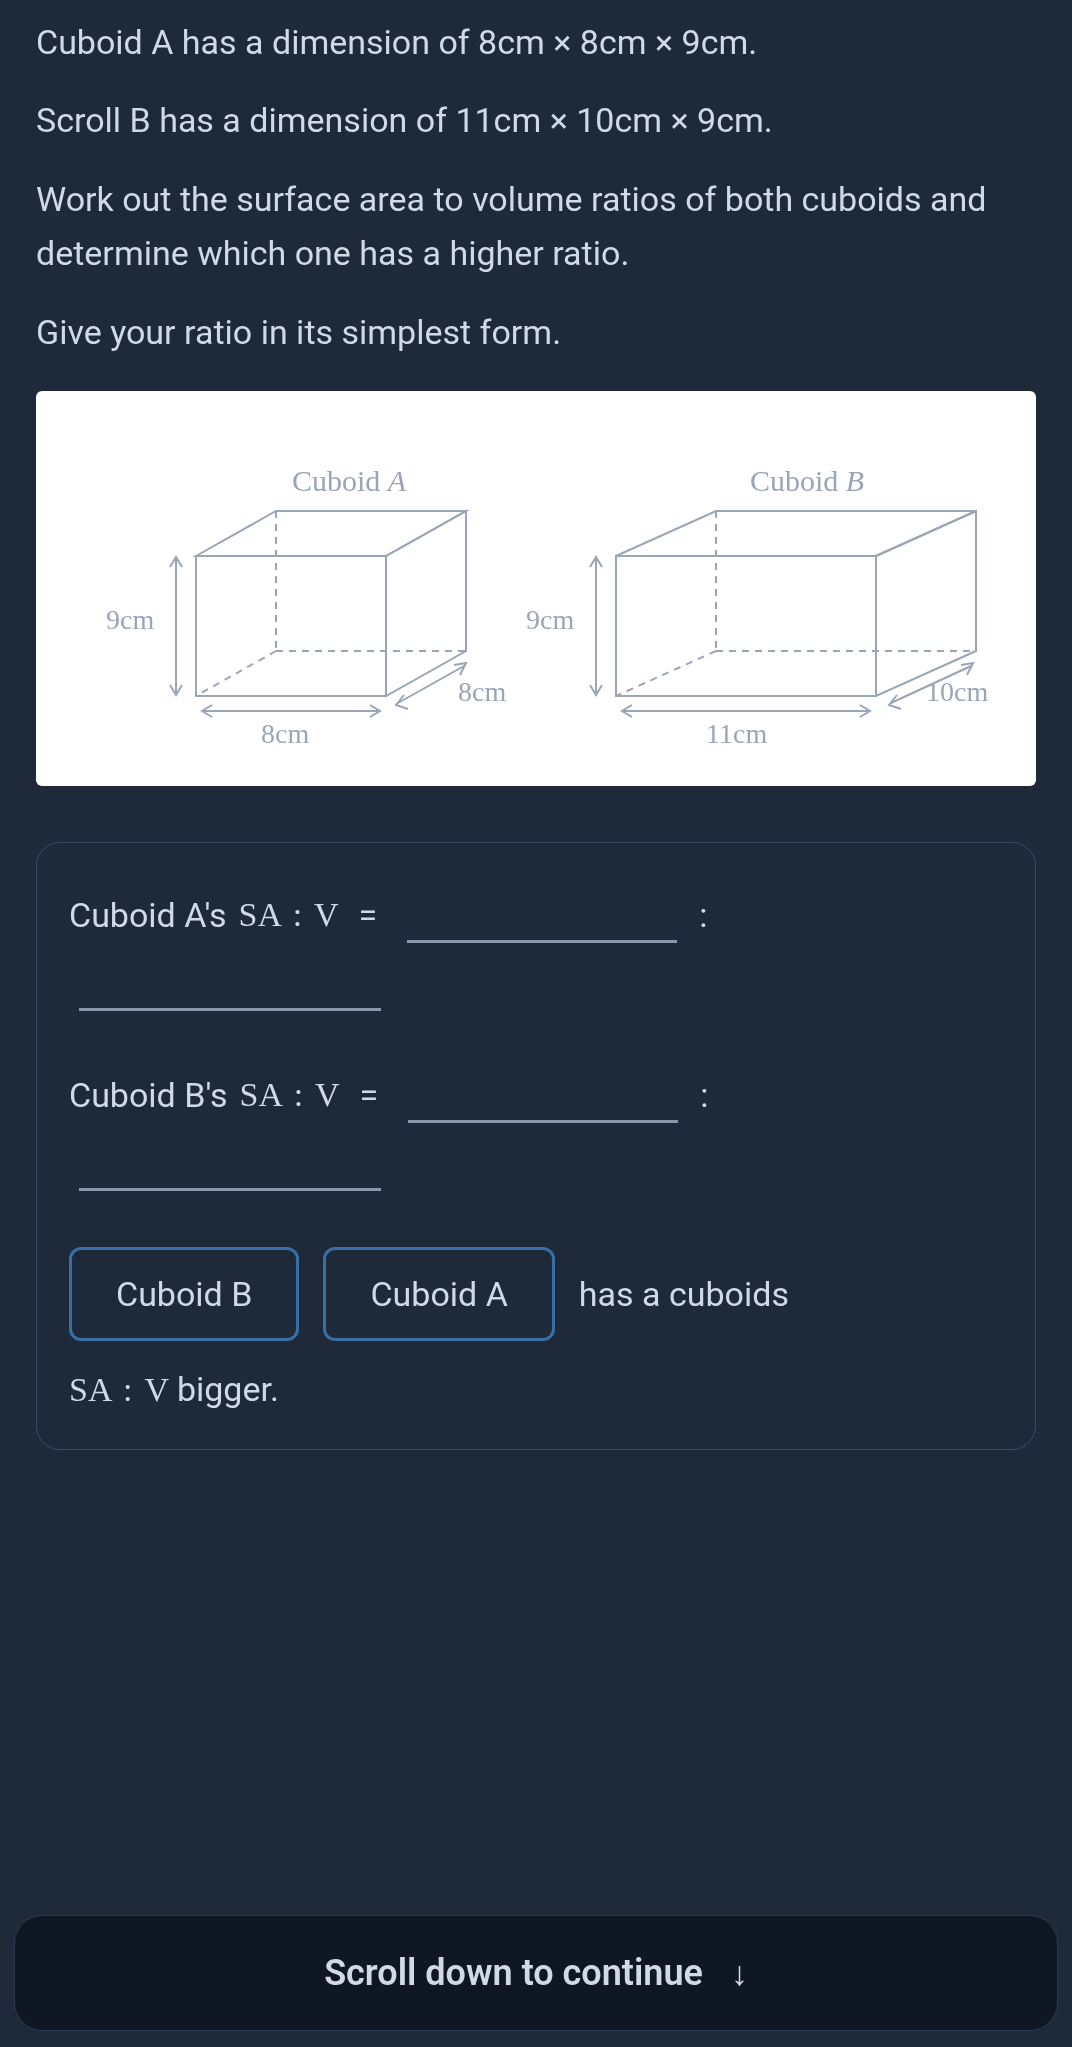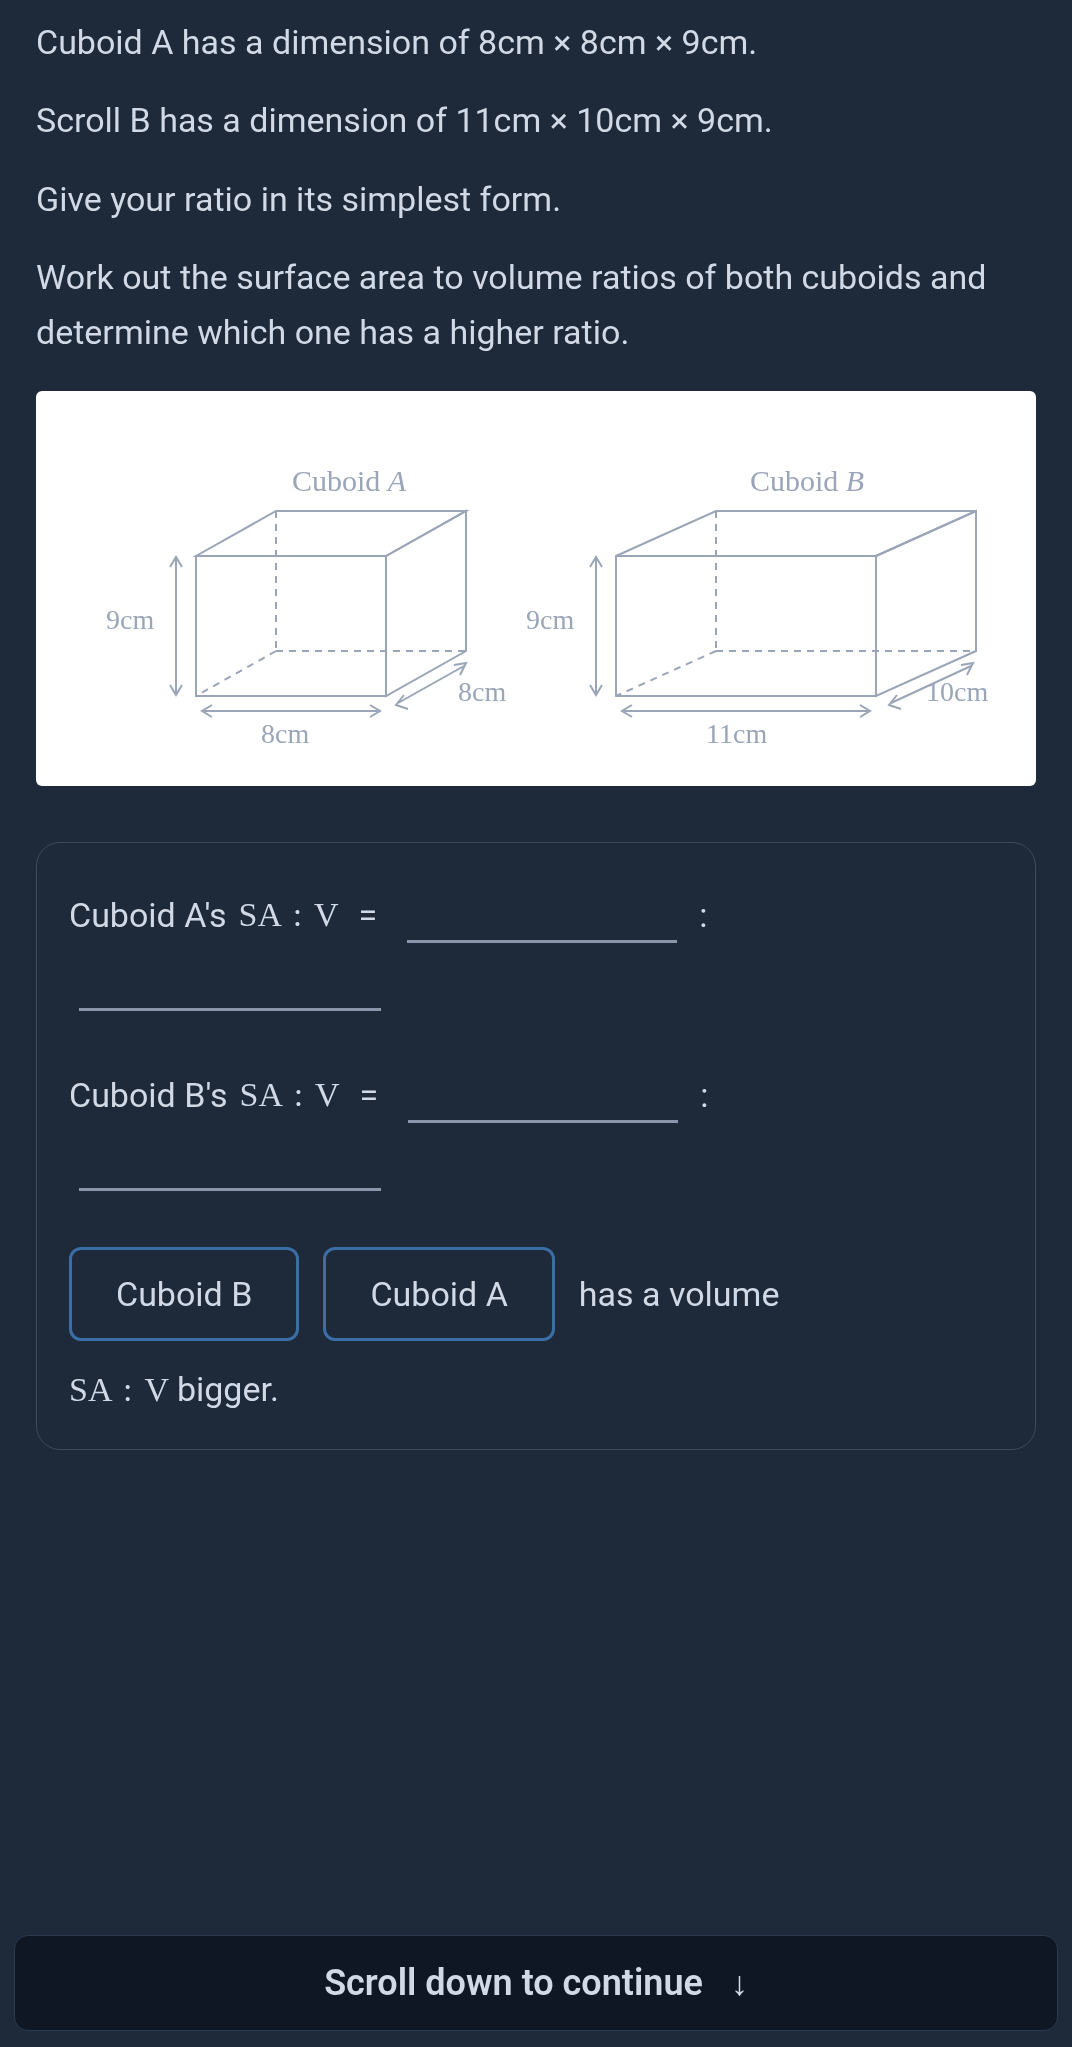--- a/index.html
+++ b/index.html
@@ -91,42 +91,42 @@
     margin-top: 28px;
   }
 
   .bottom-bar {
     position: absolute;
     left: 14px;
     right: 14px;
     bottom: 16px;
     background: #0f1724;
     border: 1px solid #2a3a50;
-    border-radius: 14px;
-    height: 96px;
+    border-radius: 28px;
+    height: 116px;
     display: flex;
     align-items: center;
     justify-content: center;
     font-size: 36px;
     font-weight: 600;
     color: #d1d9e6;
     gap: 28px;
   }
   .bottom-bar .arrow { font-size: 34px; }
 </style>
 </head>
 <body>
 
 <div class="page">
 
   <div class="question-text">
     <p>Cuboid A has a dimension of 8cm × 8cm  × 9cm.</p>
     <p>Scroll B has a dimension of 11cm × 10cm  × 9cm.</p>
+    <p>Work out the surface area to volume ratios of both cuboids and determine which one has a higher ratio.</p>
     <p>Give your ratio in its simplest form.</p>
-    <p>Work out the surface area to volume ratios of both cuboids and determine which one has a higher ratio.</p>
   </div>
 
   <div class="diagram-panel">
     <svg class="diagram-svg" viewBox="0 0 1000 395">
 
       <g>
         <text x="256" y="100" font-size="30" fill="#9aa5b8" font-family="Georgia,serif">
           <tspan>Cuboid</tspan>
           <tspan> </tspan>
           <tspan font-style="italic">A</tspan>
@@ -217,21 +217,21 @@
       </span>
       <span style="margin:0 8px;">=</span>
       <span class="blank"></span>
       <span>:</span>
       <span class="blank blank-narrow"></span>
     </div>
 
     <div class="choice-row">
       <button class="choice-btn">Cuboid B</button>
       <button class="choice-btn">Cuboid A</button>
-      <span>has a volume</span>
+      <span>has a cuboids</span>
     </div>
     <div class="trail-text">
       <span class="math-serif">
         <span class="math-it">SA</span>
         <span style="margin:0 4px;">:</span>
         <span class="math-it">V</span>
       </span>
       <span> </span>
       <span>bigger.</span>
     </div>

